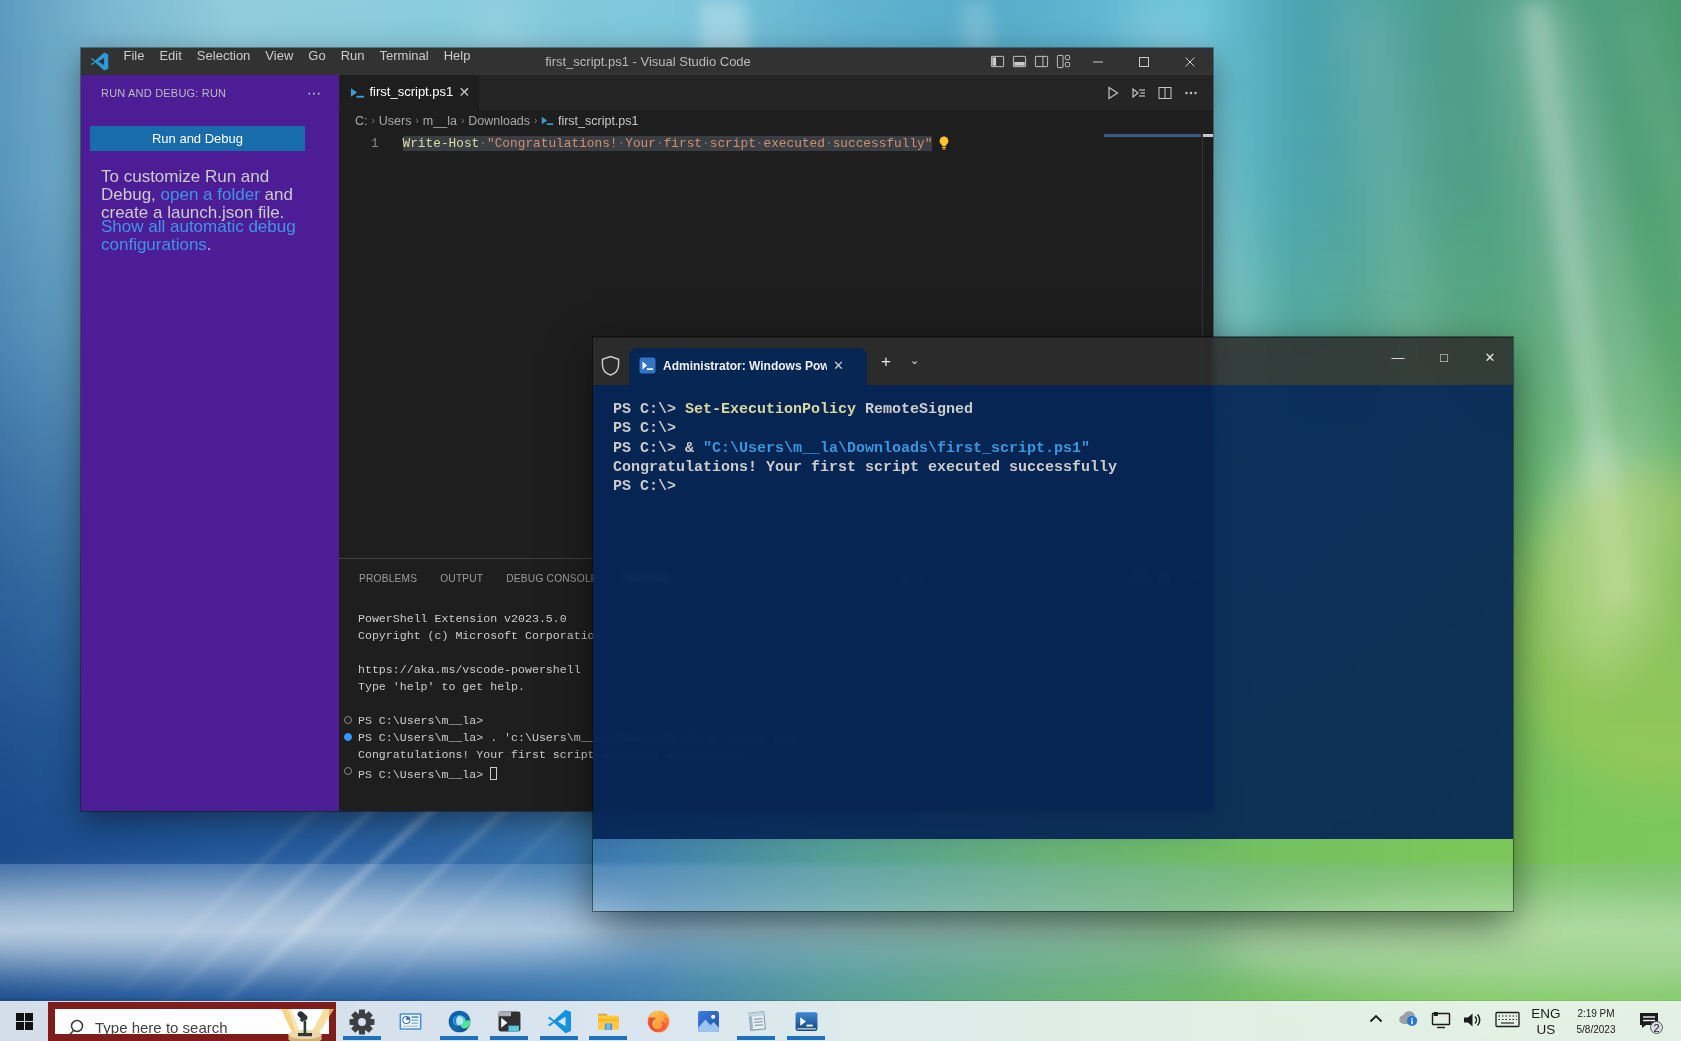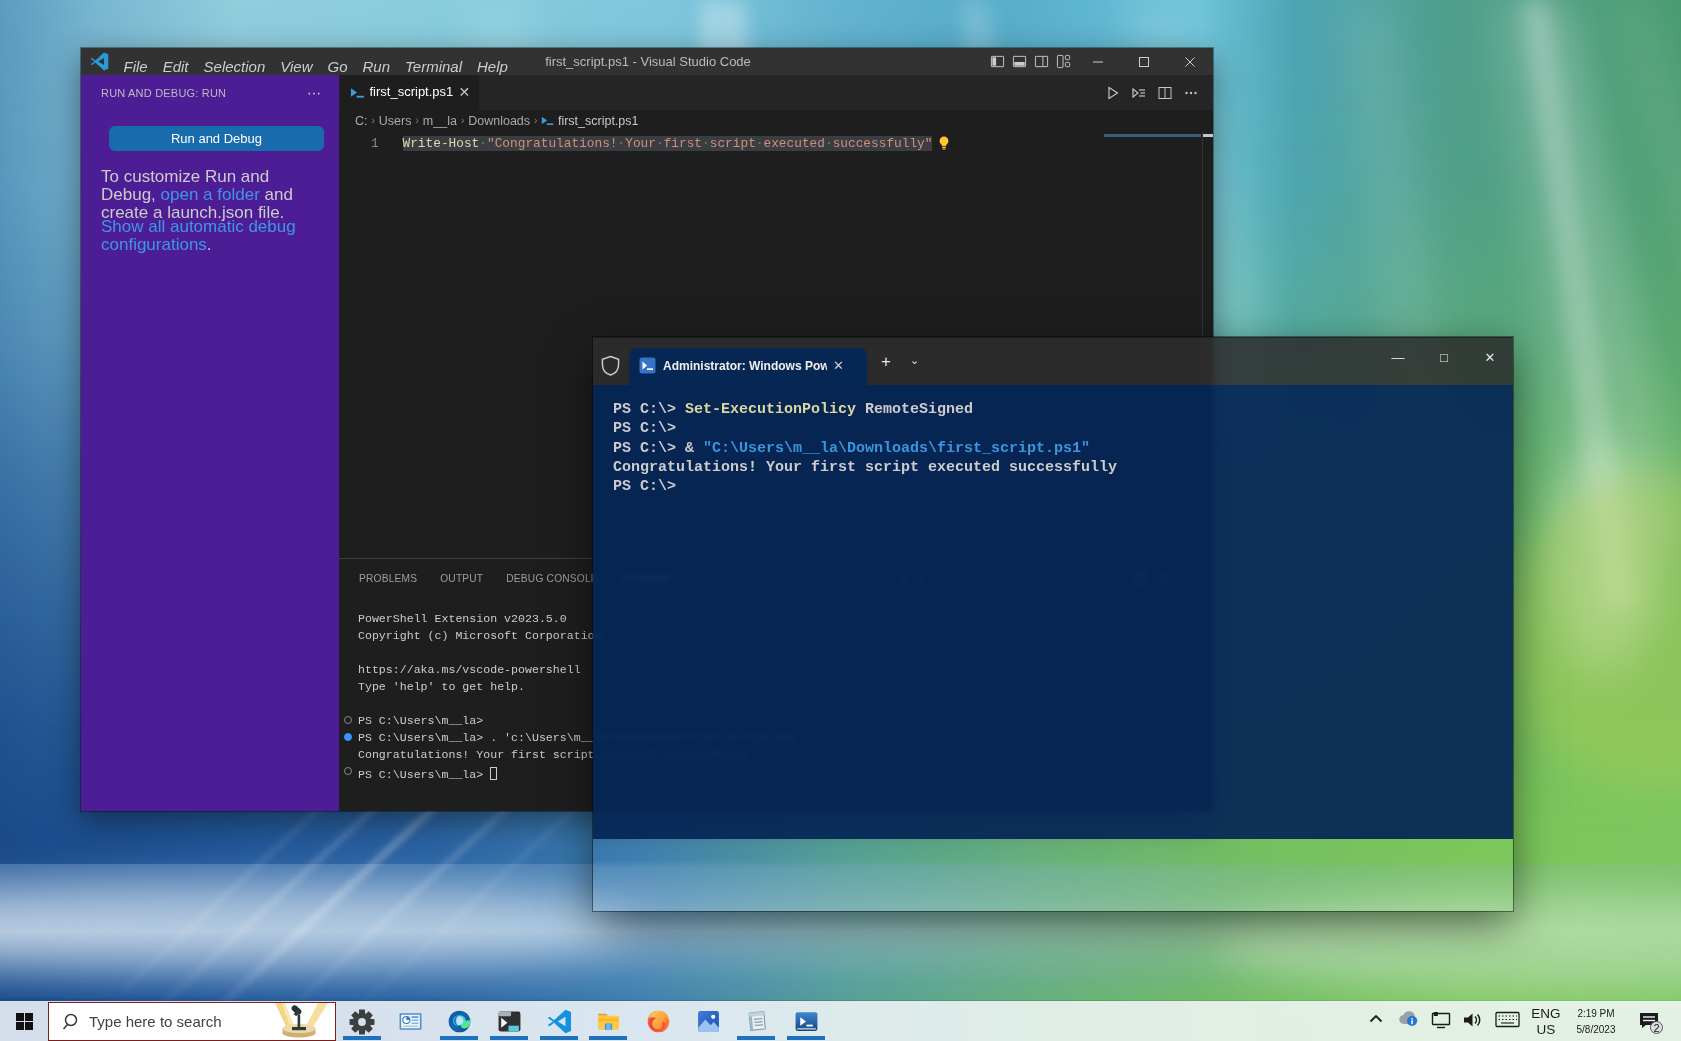--- a/index.html
+++ b/index.html
@@ -5,31 +5,31 @@
 * { margin:0; padding:0; box-sizing:border-box; }
 html,body { width:1681px; height:1041px; overflow:hidden; font-family:"Liberation Sans",sans-serif; }
 #screen { position:relative; width:1681px; height:1041px; overflow:hidden; background:#4e97c4; }
 #wall { position:absolute; left:0; top:0; width:1681px; height:1041px; }
 
 
 #vscode { position:absolute; left:81px; top:48px; width:1132px; height:763px;
   background:#1e1e1e; box-shadow:0 10px 30px rgba(0,0,0,0.45), 0 0 0 1px rgba(0,0,0,0.35); }
 #vs-title { position:absolute; left:0; top:0; width:100%; height:27px; background:#323233; display:flex; align-items:center; }
 #vs-logo { position:absolute; left:9px; top:4px; width:19px; height:19px; }
-.menu { position:absolute; left:35px; top:0; height:27px; display:flex; align-items:flex-end; color:#cccccc; font-size:15px;font-style:italic; }
+.menu { position:absolute; left:35px; top:0; height:27px; display:flex; align-items:flex-start; color:#cccccc; font-size:13px; }
 .menu span { padding:0 7.5px; }
 #vs-wtitle { position:absolute; left:320px; width:494px; top:0; height:27px; line-height:27px; text-align:center; color:#bbbbbb; font-size:13px; }
 .capicons { position:absolute; right:0; top:0; height:27px; display:flex; align-items:center; color:#cccccc; }
 .capicons svg.lay { margin:0 3.6px; display:block; } .capicons svg.cap { margin:0 16px; display:block; }
 
 
 #sidebar { position:absolute; left:0; top:27px; width:258px; height:736px; background:#4c1d95; color:#cccccc; }
 #sb-head { position:absolute; left:20px; top:12px; font-size:11px; color:#bcbcbc; letter-spacing:0.2px; }
 #sb-dots { position:absolute; left:226px; top:10px; color:#cccccc; font-size:14px; letter-spacing:1px; }
-#sb-btn { position:absolute; left:28px; top:51px; width:215px; height:25px; background:#196cac; border-radius:6px; color:#ffffff; font-size:13px; text-align:center; line-height:25px; }
+#sb-btn { position:absolute; left:9px; top:51px; width:215px; height:25px; background:#196cac; border-radius:0; color:#ffffff; font-size:13px; text-align:center; line-height:25px; }
 .sb-p { position:absolute; left:20px; width:218px; font-size:17px; line-height:18px; color:#cccccc; }
 .sb-p a { color:#3f96e4; text-decoration:none; }
 
 
 #tabbar { position:absolute; left:258px; top:27px; width:874px; height:35px; background:#252526; }
 #tab1 { position:absolute; left:0.5px; top:0; width:139px; height:35px; background:#1e1e1e; color:#ffffff; }
 #tab1 .ticon { position:absolute; left:10px; top:10px; }
 #tab1 .tname { position:absolute; left:30px; top:9px; font-size:13px; }
 #tab1 .tclose { position:absolute; left:119px; top:9px; font-size:14px; color:#c5c5c5; }
 #edactions { position:absolute; right:9px; top:0; height:35px; display:flex; align-items:center; color:#c5c5c5; }
@@ -74,21 +74,21 @@
 #tcaps div { width:46px; text-align:center; line-height:40px; font-size:13px; }
 #term-body { position:absolute; left:0; top:48px; width:100%; height:454px; background:rgba(5,38,86,0.93);
   font-family:"Liberation Mono",monospace; font-size:15px; line-height:19.3px; color:#cccccc;font-weight:bold; }
 #term-text { position:absolute; left:20px; top:15px; white-space:pre; }
 .t-y { color:#d8d8a0; } .t-b { color:#3a96dd; }
 
 
 #taskbar { position:absolute; left:0; top:1001px; width:1681px; height:40px; background:rgba(243,247,249,0.86); }
 #tb-line { position:absolute; left:0; top:999.5px; width:1681px; height:1.5px; background:linear-gradient(to right, rgba(36,78,120,0.65), rgba(70,110,120,0.35) 60%, rgba(120,160,130,0.25)); }
 #startlogo { position:absolute; left:16px; top:12px; }
-#searchbox { position:absolute; left:48px; top:1px; width:288px; height:39px; background:#ffffff; border:1px solid #7f1d1d; }
+#searchbox { position:absolute; left:48px; top:1px; width:288px; height:39px; background:#ffffff; border:7px solid #7f1d1d; }
 #searchbox .mag { position:absolute; left:13px; top:9px; }
 #searchbox .stext { position:absolute; left:40px; top:10px; font-size:15px; color:#424242; }
 #highlight { position:absolute; left:206px; top:0; width:80px; height:37px; }
 .tbicon { position:absolute; top:8px; }
 .uline { position:absolute; top:34.5px; height:4.5px; width:38px; background:#1e71bc; }
 .trico { position:absolute; top:10px; }
 #lang { position:absolute; left:1526px; top:4.5px; width:40px; text-align:center; font-size:13.5px; color:#1b1b1b; line-height:16.5px; }
 #clock { position:absolute; left:1558px; top:4.5px; width:76px; text-align:center; font-size:10px; color:#1b1b1b; line-height:16.5px; }
 </style>
 </head>

